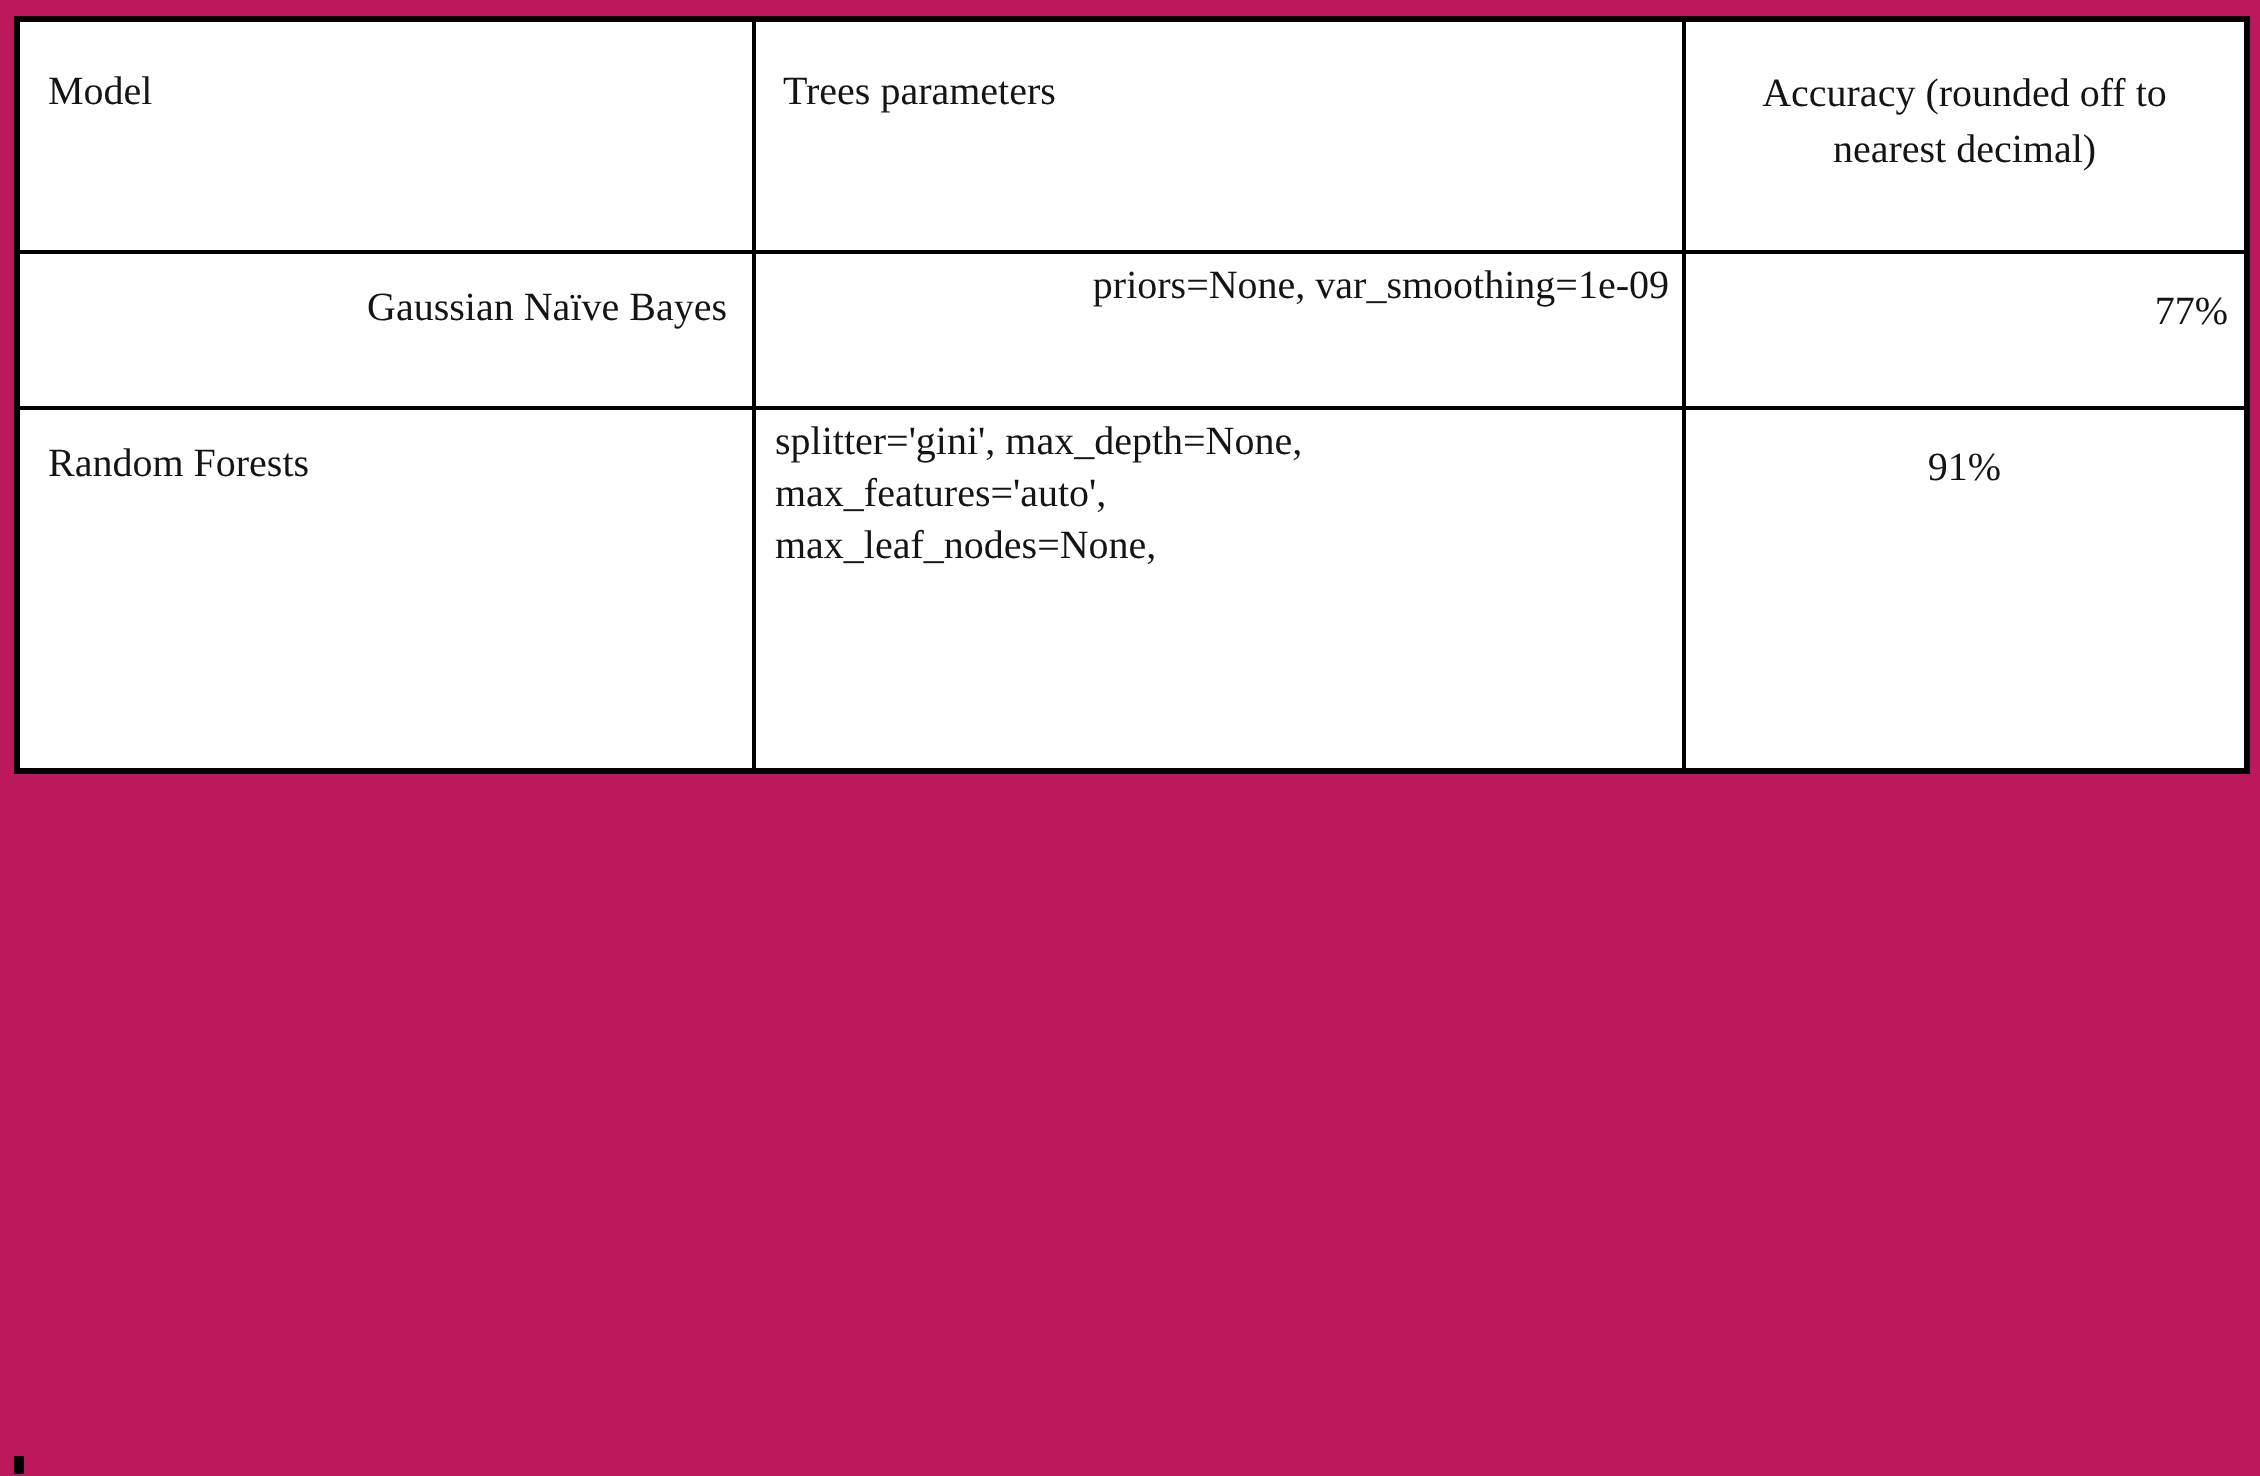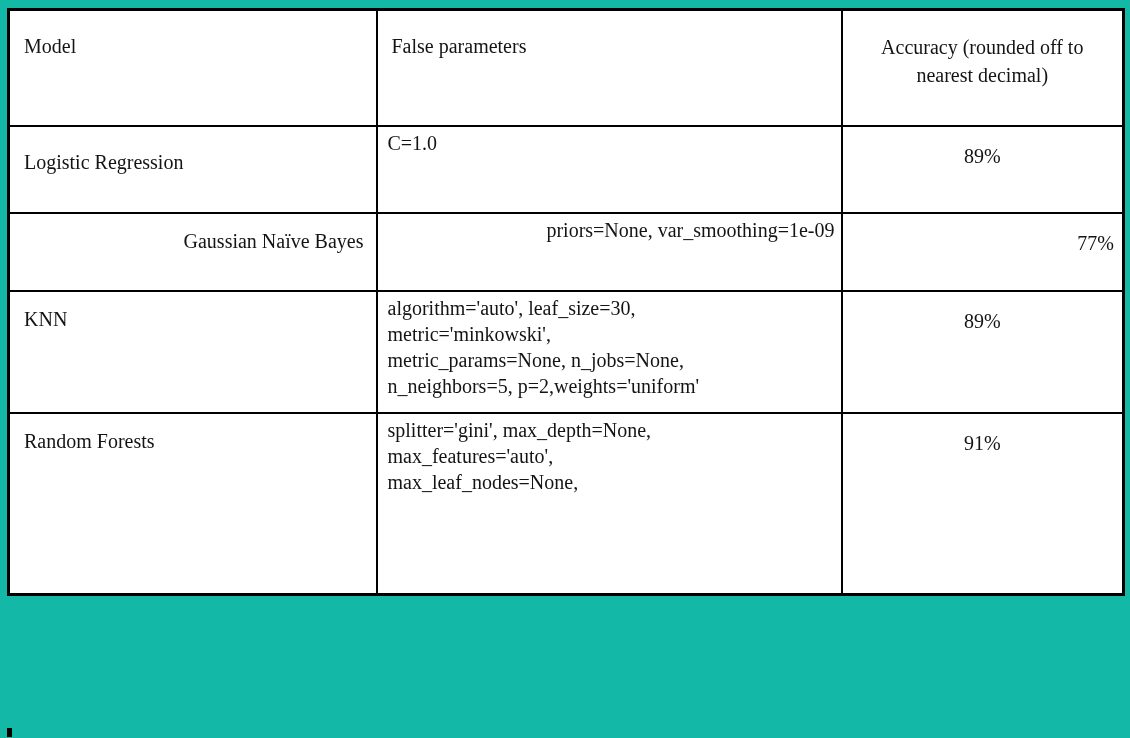--- a/index.html
+++ b/index.html
@@ -4,21 +4,21 @@
 <style>
   html, body {
     margin: 0;
     padding: 0;
     background: #ffffff;
   }
   .canvas {
     position: relative;
     width: 1130px;
     height: 738px;
-    background: #14b8a6;
+    background: #be185d;
     font-family: "Liberation Serif", "DejaVu Serif", serif;
     color: #141414;
     overflow: hidden;
   }
   table.results {
     position: absolute;
     left: 7px;
     top: 8px;
     border-collapse: collapse;
     table-layout: fixed;
@@ -83,52 +83,35 @@
 
   <table class="results">
     <colgroup>
       <col class="c-model">
       <col class="c-hyper">
       <col class="c-acc">
     </colgroup>
     <thead>
       <tr class="r-head">
         <th class="h-model">Model</th>
-        <th class="h-hyper">False parameters</th>
+        <th class="h-hyper">Trees parameters</th>
         <th class="h-acc">Accuracy (rounded off to nearest decimal)</th>
       </tr>
     </thead>
     <tbody>
 
-      <tr class="r-lr">
-        <td class="model vcenter">Logistic Regression</td>
-        <td class="hyper">
-          <div class="hline">C=1.0</div>
-        </td>
-        <td class="acc">89%</td>
-      </tr>
 
       <tr class="r-gnb">
         <td class="model">Gaussian Naïve Bayes</td>
         <td class="hyper">
           <div class="hline">priors=None, var_smoothing=1e-09</div>
         </td>
         <td class="acc">77%</td>
       </tr>
 
-      <tr class="r-knn">
-        <td class="model">KNN</td>
-        <td class="hyper">
-          <div class="hline">algorithm='auto', leaf_size=30,</div>
-          <div class="hline">metric='minkowski',</div>
-          <div class="hline">metric_params=None, n_jobs=None,</div>
-          <div class="hline">n_neighbors=5, p=2,weights='uniform'</div>
-        </td>
-        <td class="acc">89%</td>
-      </tr>
 
 
 
       <tr class="r-rf">
         <td class="model">Random Forests</td>
         <td class="hyper">
           <div class="hline">splitter='gini', max_depth=None,</div>
           <div class="hline">max_features='auto',</div>
           <div class="hline">max_leaf_nodes=None,</div>
 

